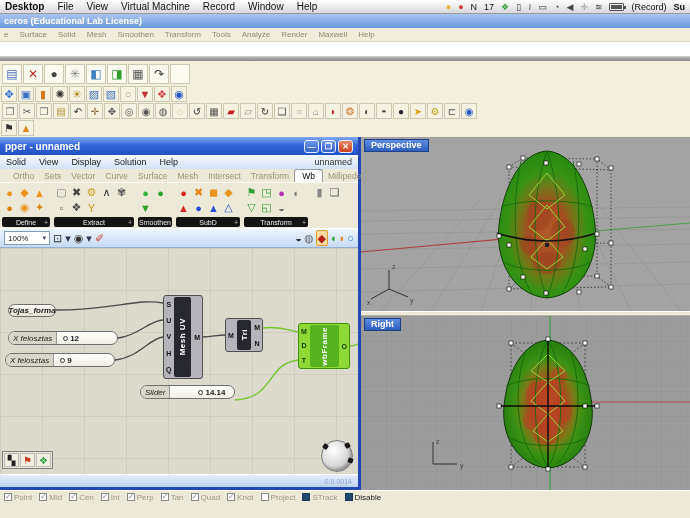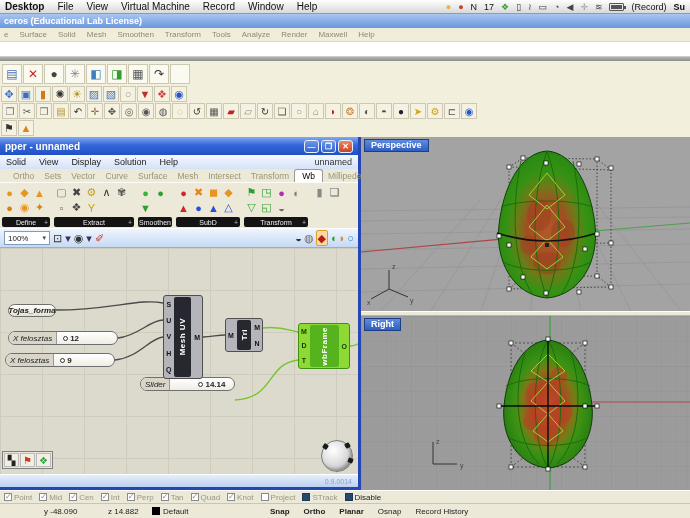--- a/index.html
+++ b/index.html
@@ -379,21 +379,21 @@
       <div class="slider" id="slider1" style="left:8px;top:83px;width:110px">
         <span class="slabel">X felosztas</span>
         <span class="grip"></span>
         <span class="sval">12</span>
       </div>
       <div class="slider" id="slider2" style="left:5px;top:105px;width:110px">
         <span class="slabel">X felosztas</span>
         <span class="grip"></span>
         <span class="sval">9</span>
       </div>
-      <div class="slider" id="slider3" style="left:140px;top:129px;width:95px">
+      <div class="slider" id="slider3" style="left:140px;top:137px;width:95px">
         <span class="slabel">Slider</span>
         <span class="grip" style="margin-left:28px"></span>
         <span class="sval">14.14</span>
       </div>
 
       <div class="comp" id="node-meshuv" style="left:163px;top:47px;width:40px;height:84px">
         <span class="ports">
           <span>S</span>
             <span>U</span>
             <span>V</span>
@@ -660,27 +660,14 @@
       <label class="osnap filled">
         <span class="cb"></span>
         <span class="lbl">STrack</span>
       </label>
       <label class="osnap filled dark">
         <span class="cb"></span>
         <span class="lbl">Disable</span>
       </label>
     </div>
 
-  <div id="status-bar">
-    <span class="abs" style="left:44px">y -48.090</span>
-    <span class="abs" style="left:108px">z 14.882</span>
-    <span class="abs" style="left:152px"><span class="layerchip"></span><span>Default</span></span>
-    <span class="abs" style="left:270px;display:flex;gap:14px">
-
-    <span class="pane bold">Snap</span>
-        <span class="pane bold">Ortho</span>
-        <span class="pane bold">Planar</span>
-        <span class="pane">Osnap</span>
-        <span class="pane">Record History</span>
-      </span>
-  </div>
 
 </div>
 
 </body></html>

